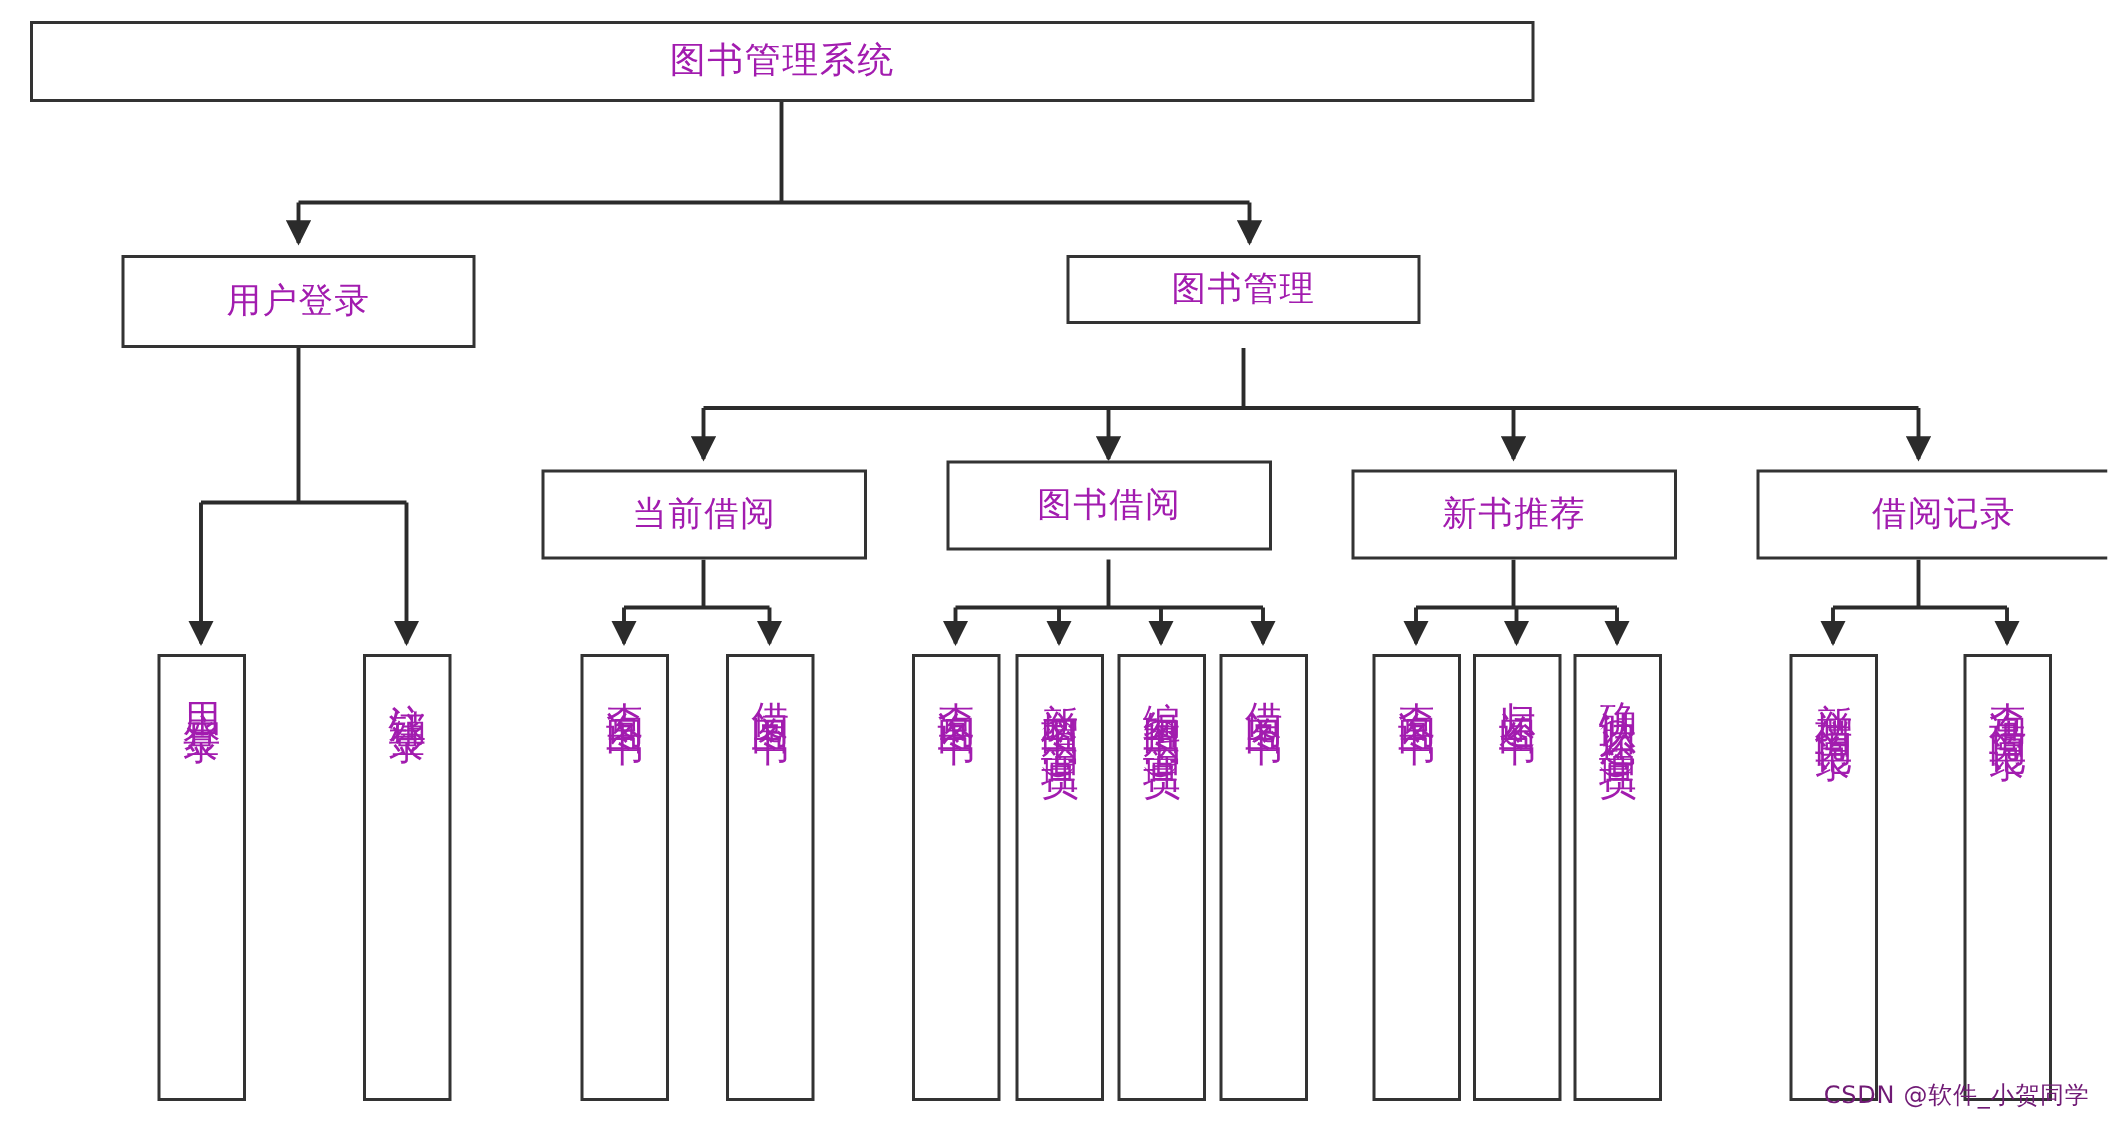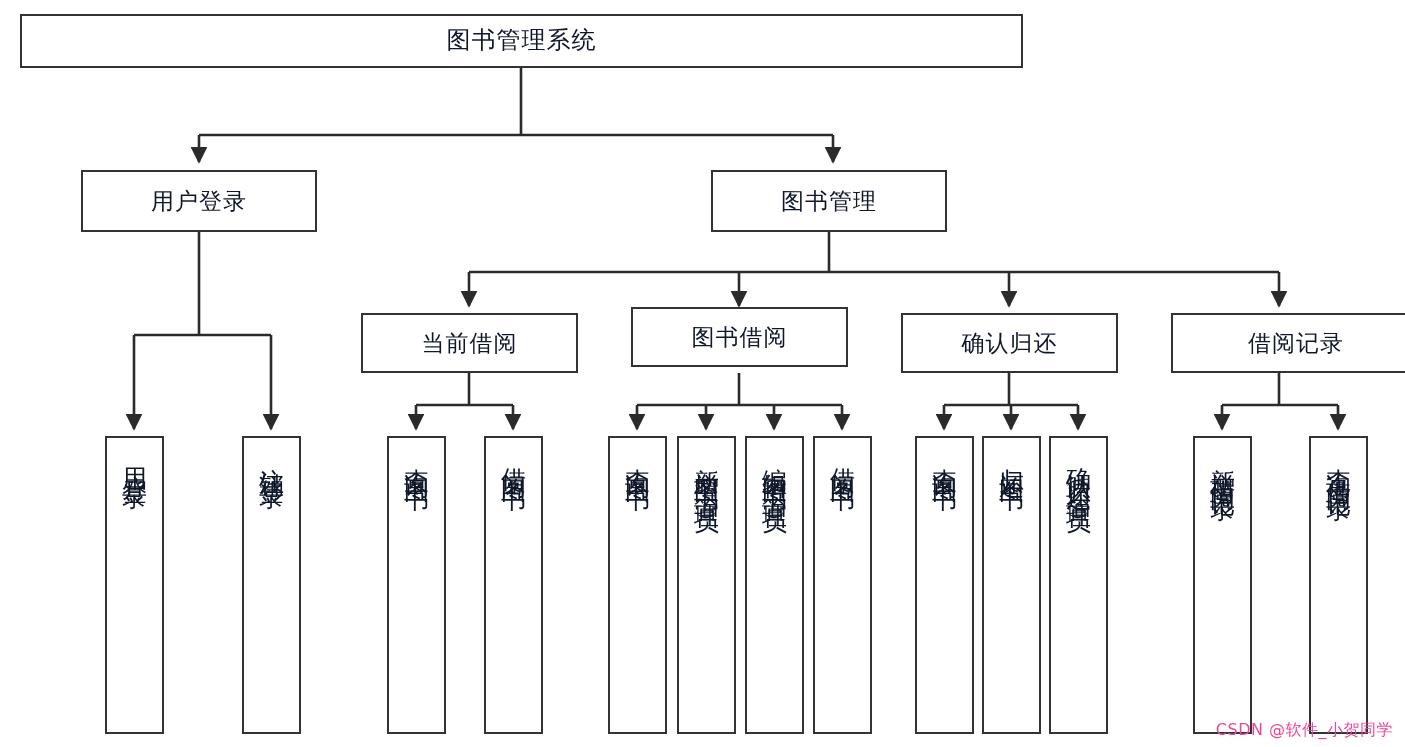--- a/index.html
+++ b/index.html
@@ -22,21 +22,21 @@
     pointer-events:none;
   }
   .node{
     position:absolute;
     box-sizing:border-box;
     background:#ffffff;
     border:2px solid #333333;
     display:flex;
     align-items:center;
     justify-content:center;
-    color:#0f172a;
+    color:#a21caf;
     z-index:2;
   }
   .node .lbl{
     display:block;
     text-align:center;
     line-height:1.08;
     white-space:nowrap;
   }
   
   .node.h .lbl{
@@ -56,21 +56,21 @@
     line-height:1.0;
     letter-spacing:6px;
     white-space:nowrap;
     -webkit-writing-mode:vertical-rl;
   }
   .watermark{
     position:absolute;
     right:12px;
     bottom:6px;
     font-size:16px;
-    color:#ec4899;
+    color:#701a75;
     letter-spacing:0.5px;
     z-index:5;
     white-space:nowrap;
     font-family:"DejaVu Sans","Liberation Sans",sans-serif;
   }
 </style>
 </head>
 <body>
 
 <div id="canvas">
@@ -125,32 +125,32 @@
     </g>
   </svg>
 
   <div class="node h root" style="left:20px;top:14px;width:1003px;height:54px;">
     <span class="lbl">图书管理系统</span>
   </div>
 
   <div class="node h" style="left:81px;top:170px;width:236px;height:62px;">
     <span class="lbl">用户登录</span>
   </div>
-  <div class="node h" style="left:711px;top:170px;width:236px;height:62px;">
+  <div class="node h" style="left:711px;top:170px;width:236px;height:46px;">
     <span class="lbl">图书管理</span>
   </div>
 
   <div class="node h" style="left:361px;top:313px;width:217px;height:60px;">
     <span class="lbl">当前借阅</span>
   </div>
   <div class="node h" style="left:631px;top:307px;width:217px;height:60px;">
     <span class="lbl">图书借阅</span>
   </div>
   <div class="node h" style="left:901px;top:313px;width:217px;height:60px;">
-    <span class="lbl">确认归还</span>
+    <span class="lbl">新书推荐</span>
   </div>
   <div class="node h" style="left:1171px;top:313px;width:250px;height:60px;">
     <span class="lbl">借阅记录</span>
   </div>
 
   <div class="node v" style="left:105px;top:436px;width:59px;height:298px;">
     <span class="lbl">用户登录</span>
   </div>
   <div class="node v" style="left:242px;top:436px;width:59px;height:298px;">
     <span class="lbl">注销登录</span>

